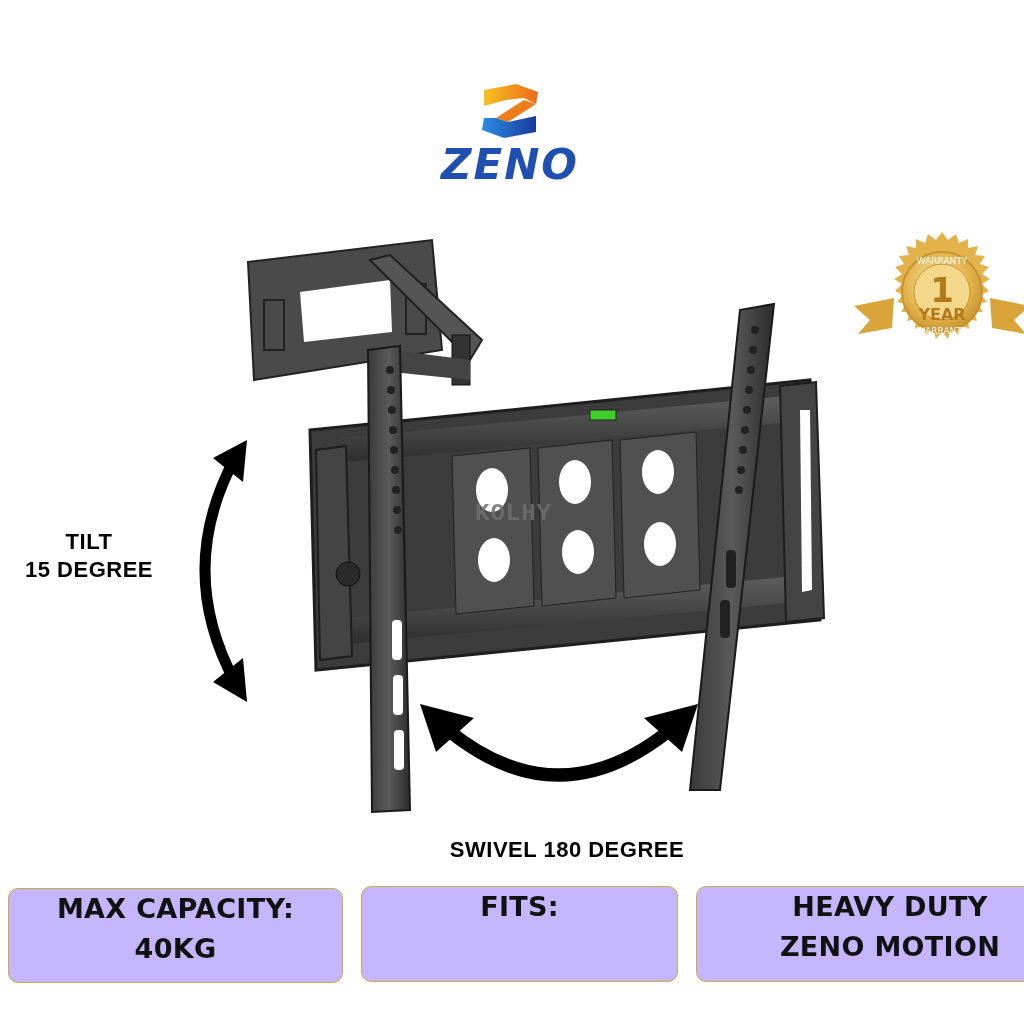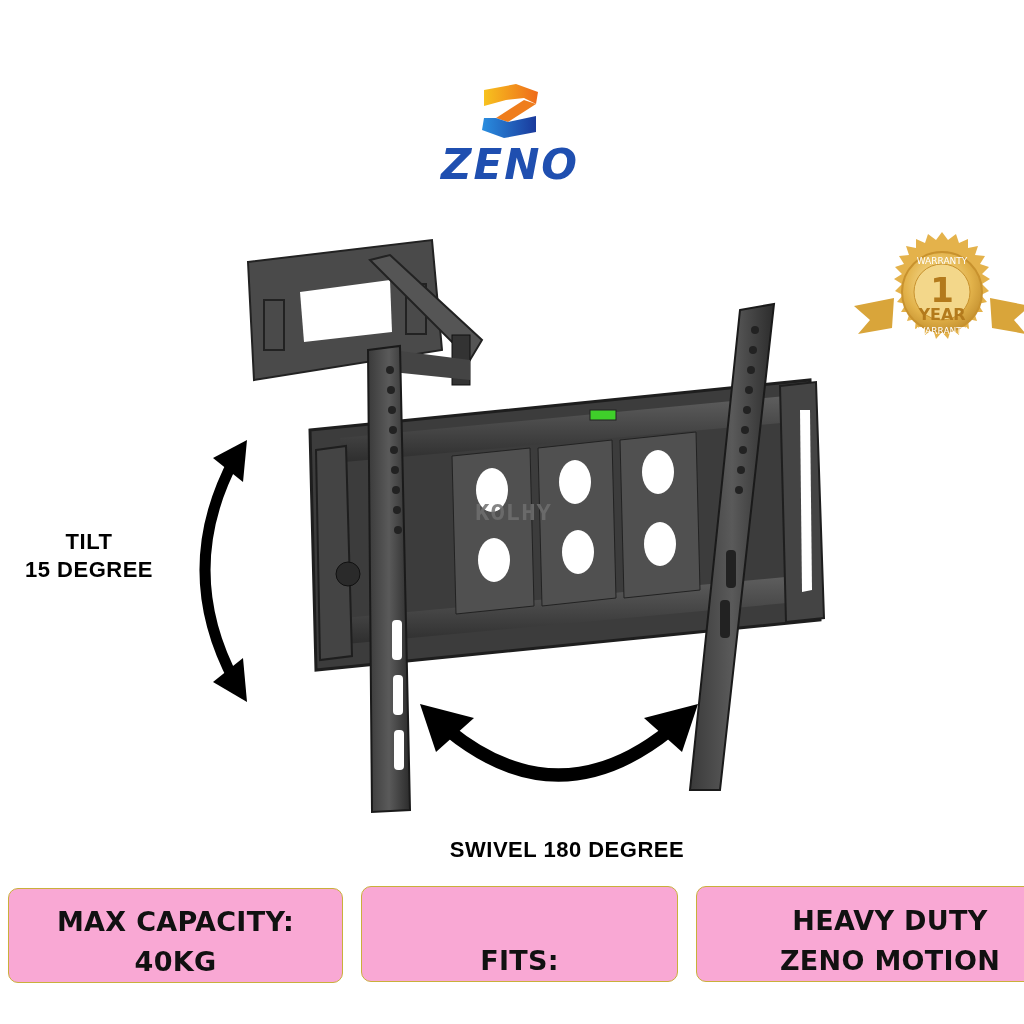--- a/index.html
+++ b/index.html
@@ -6,21 +6,21 @@
   body { width:1024px; height:1024px; background:#ffffff; position:relative; overflow:hidden; font-family:"DejaVu Sans", sans-serif; }
   .abs { position:absolute; }
   
   .logo { left:420px; top:82px; width:180px; height:110px; }
   .logo-text { position:absolute; left:0; top:58px; width:180px; text-align:center; font-family:"DejaVu Sans", sans-serif; font-weight:bold; font-size:42px; letter-spacing:2px; color:#1f4fb0; font-style:italic; }
   
   .label { font-family:Liberation Sans, sans-serif; font-weight:900; color:#000000; font-size:22px; line-height:28px; letter-spacing:0.5px; }
   .tilt { left:14px; top:528px; width:150px; text-align:center; }
   .swivel { left:422px; top:792px; width:290px; text-align:center; font-size:22px;margin-top:44px; }
   
-  .feature { background:#f9a8d4; border:1px solid #c9b03a; border-radius:10px; text-align:center; display:flex; flex-direction:column; justify-content:flex-end; align-items:center; }
+  .feature { background:#c4b5fd; border:1px solid #c9b03a; border-radius:10px; text-align:center; display:flex; flex-direction:column; justify-content:flex-start; align-items:center; }
   .feature span { display:block; font-family:"DejaVu Sans", sans-serif; font-weight:900; font-size:27px; line-height:40px; color:#111; letter-spacing:0.3px; }
   .f1 { left:8px; top:888px; width:333px; height:93px; }
   .f2 { left:361px; top:886px; width:315px; height:94px;gap:32px; }
   .f3 { left:696px; top:886px; width:318px; height:94px;padding-left:34px; }
   .watermark { left:475px; top:500px; font-family:Liberation Mono, monospace; font-weight:bold; font-size:24px; color:rgba(110,110,110,0.85); letter-spacing:1px; }
   .badge { left:852px; top:228px; width:180px; height:135px; }
 </style>
 </head>
 <body>
 

